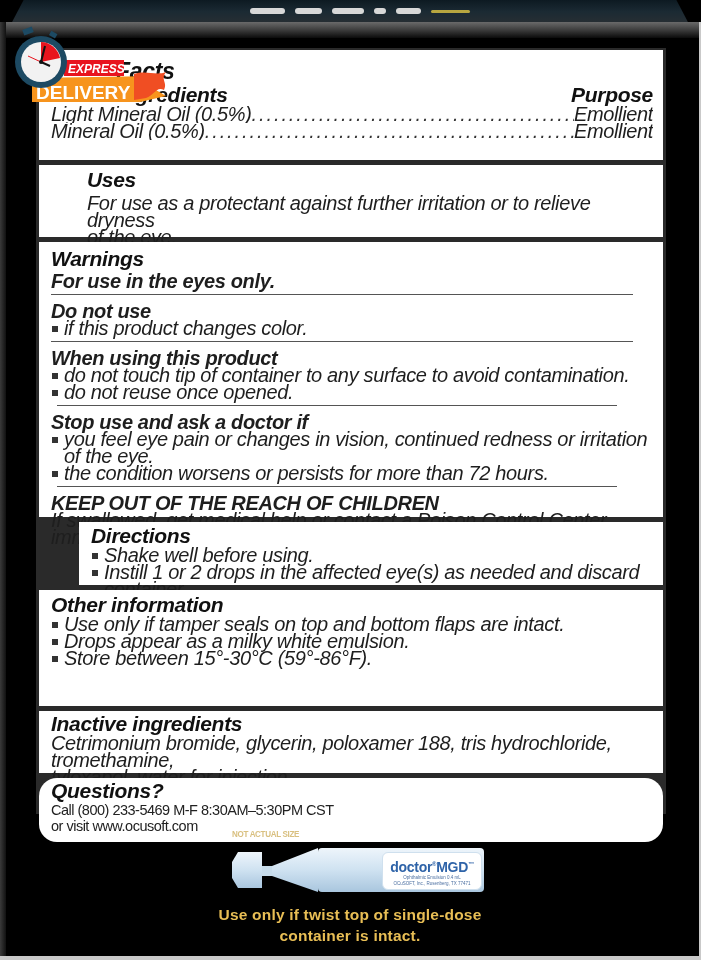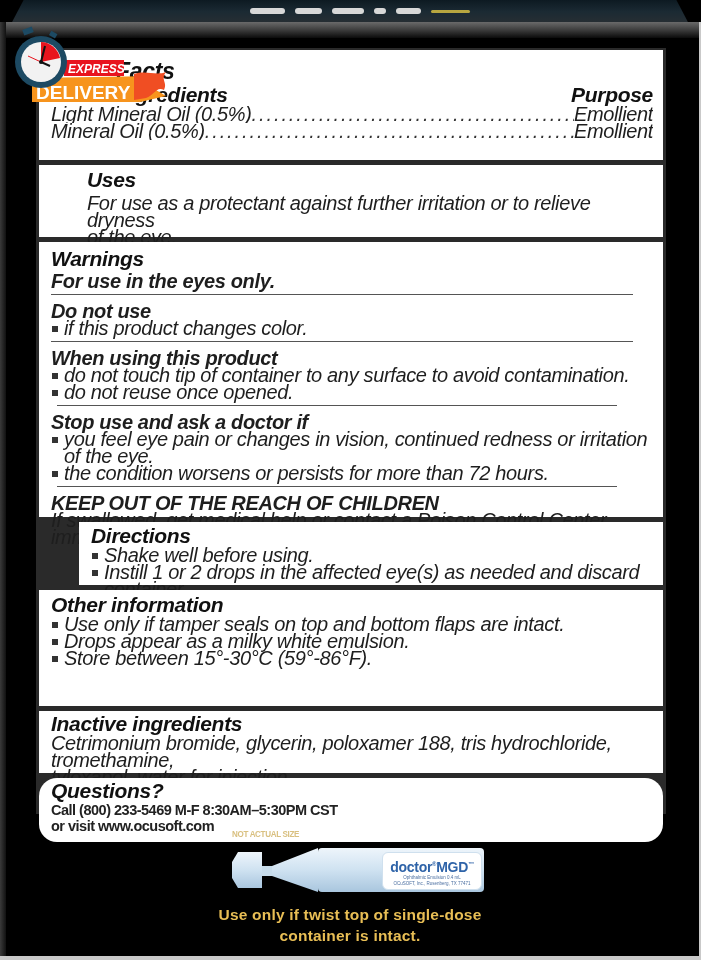--- a/index.html
+++ b/index.html
@@ -64,21 +64,21 @@
   .s-warn { height: 275px; padding-top: 6px; }
   .rule { border-top: 1.5px solid #555; margin: 4px 20px 4px 0; }
   .sub { margin-top: 8px; }
   .bullet { display: flex; }
   .bullet .sq { width: 6px; height: 6px; background: #333; margin: 6px 6px 0 1px; flex-shrink: 0; }
 
   .s-dir { height: 63px; padding-top: 3px; margin-left: 40px; }
   .s-other { height: 116px; padding-top: 4px; }
   .s-inactive { height: 62px; padding-top: 2px; }
   .s-questions { height: 64px; padding-top: 2px; border-radius: 18px; }
-  .q-line { font-size: 14.5px; line-height: 16px; letter-spacing: -0.5px; font-weight: bold; color: #222; }
+  .q-line { font-size: 14.5px; line-height: 16px; letter-spacing: -0.5px; font-weight: normal; color: #222; }
 
   .badge { position: absolute; left: 6px; top: 20px; width: 170px; height: 90px; }
 
   .tube-area { position: absolute; left: 228px; top: 826px; width: 270px; height: 120px; }
   .not-actual {
     position: absolute; left: 4px; top: 2px; font-size: 9.5px; font-weight: bold;
     color: #d9c080; letter-spacing: -0.4px; transform: scaleX(0.85); transform-origin: left;
   }
   .tube { position: absolute; left: 0; top: 18px; width: 258px; height: 52px; }
   .tube-label {

